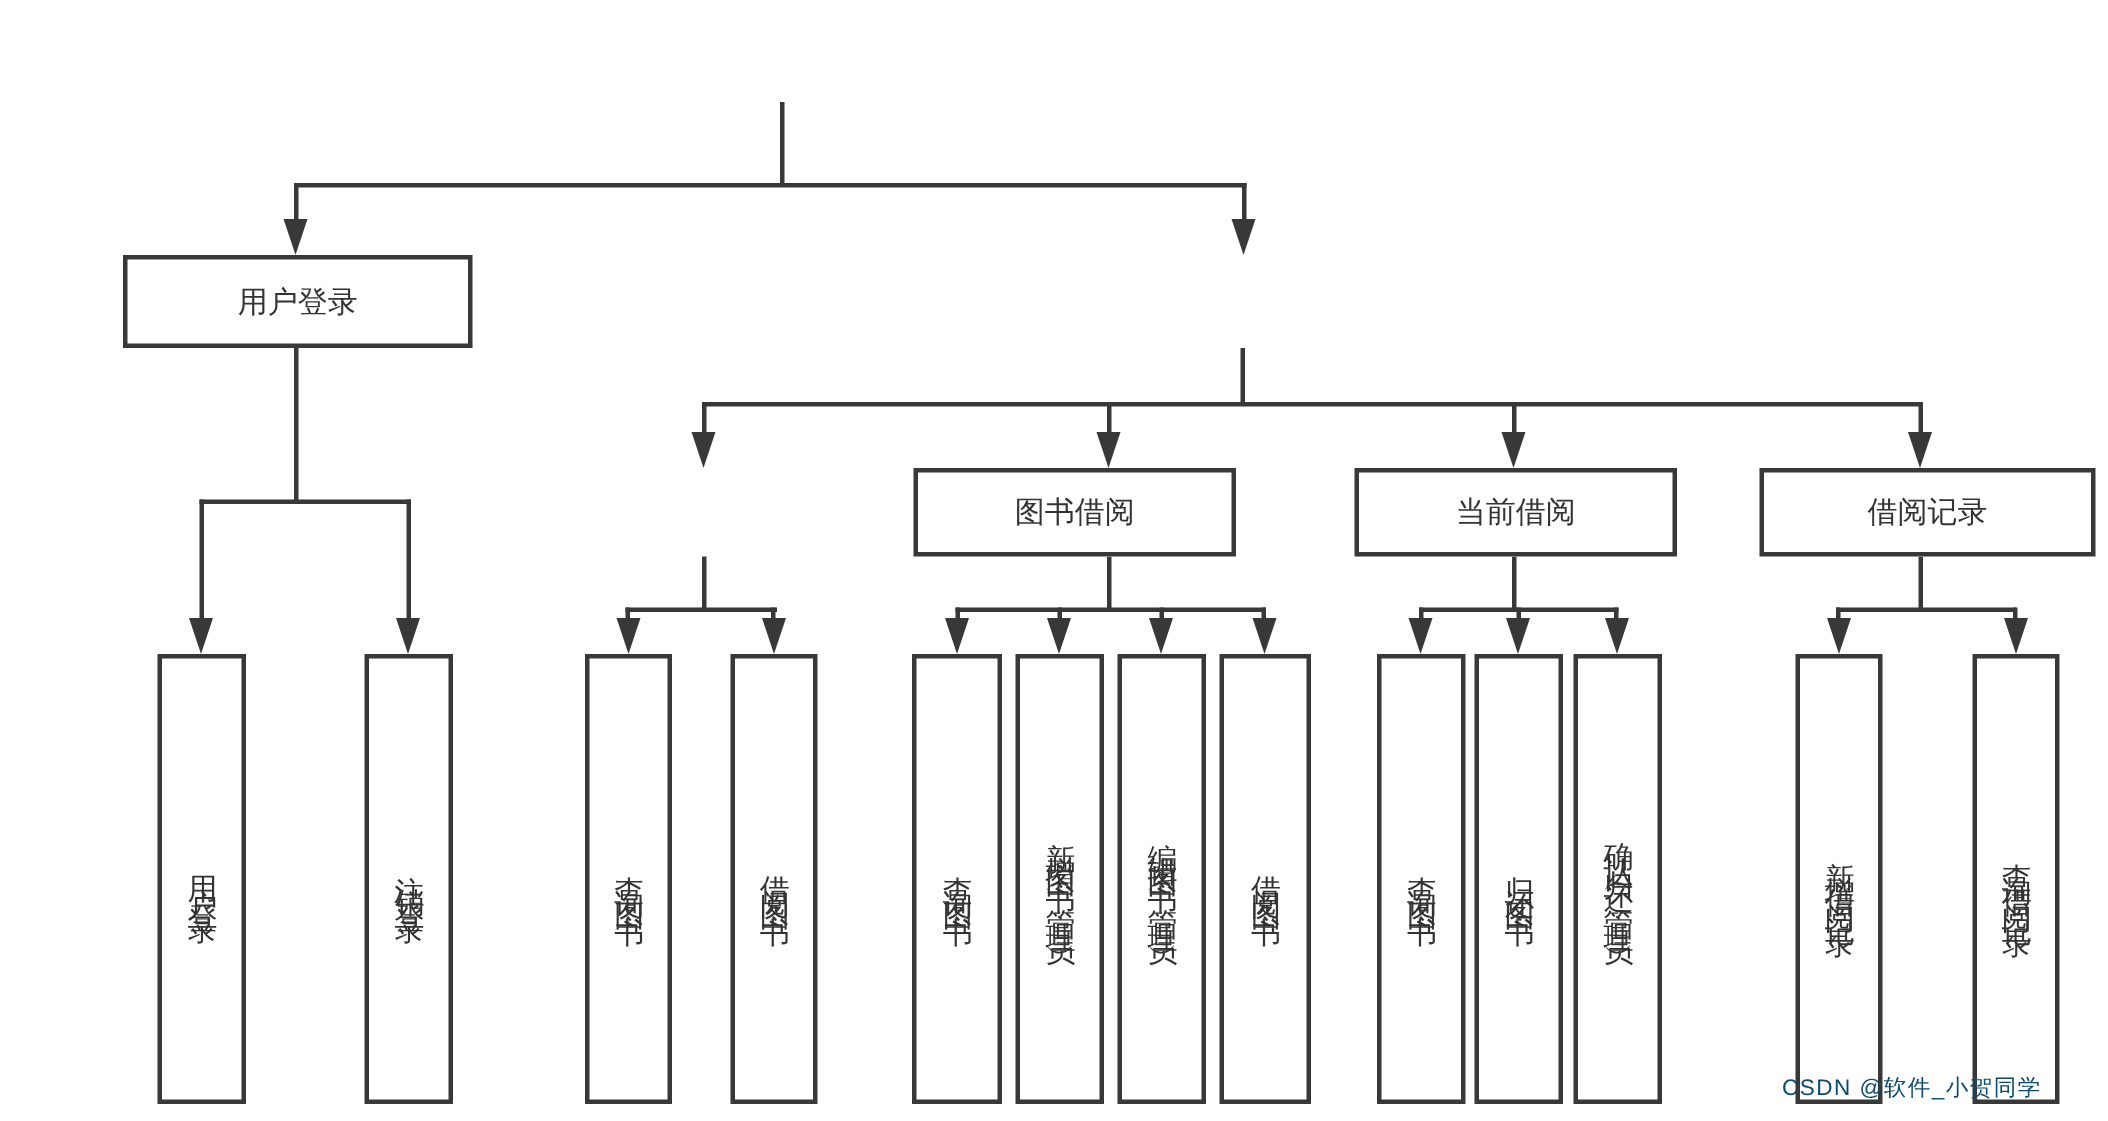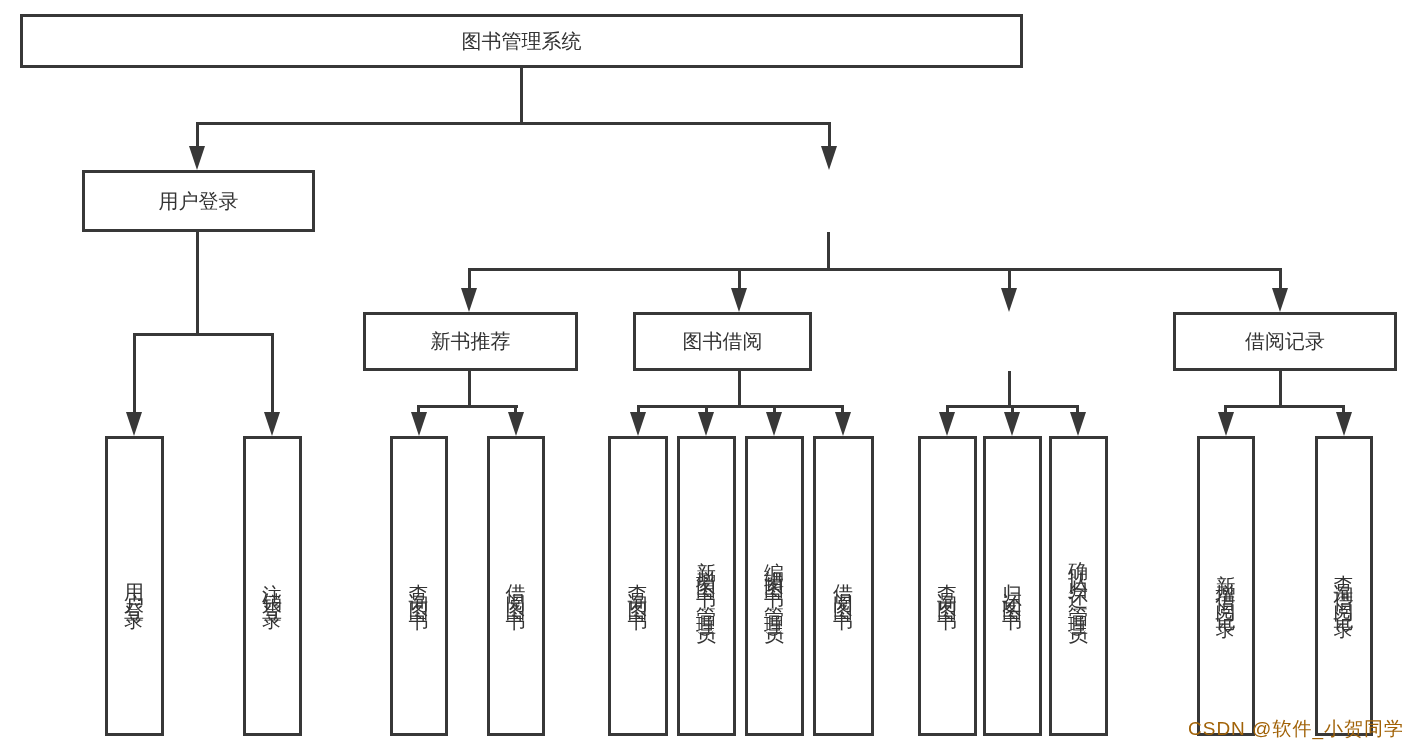--- a/index.html
+++ b/index.html
@@ -19,37 +19,36 @@
   .vline,.hline{position:absolute;background:#383838;z-index:1;}
   .vline{width:3px;}
   .hline{height:3px;}
   .arrow{
     position:absolute;width:0;height:0;z-index:1;
     border-left:8px solid transparent;border-right:8px solid transparent;
     border-top:24px solid #383838;
   }
   .watermark{
     position:absolute;left:1188px;top:716px;z-index:6;
-    font-size:19px;color:#a16207;letter-spacing:1px;white-space:nowrap;
+    font-size:15px;color:#0c4a6e;letter-spacing:1px;white-space:nowrap;
   }
 </style>
 </head>
 <body>
 
 <div class="stage">
 
-  <div class="box" style="left:20px;top:14px;width:1003px;height:54px;">图书管理系统</div>
 
   <div class="box" style="left:82px;top:170px;width:233px;height:62px;">用户登录</div>
 
 
-  <div class="box" style="left:363px;top:312px;width:215px;height:59px;">新书推荐</div>
 
-  <div class="box" style="left:633px;top:312px;width:179px;height:59px;text-align:center;">图书借阅</div>
+  <div class="box" style="left:609px;top:312px;width:215px;height:59px;text-align:center;">图书借阅</div>
 
+  <div class="box" style="left:903px;top:312px;width:215px;height:59px;">当前借阅</div>
 
   <div class="box" style="left:1173px;top:312px;width:224px;height:59px;">借阅记录</div>
 
   <div class="box vbox" style="left:105px;top:436px;width:59px;height:300px;">用户登录</div>
   <div class="box vbox" style="left:243px;top:436px;width:59px;height:300px;">注销登录</div>
 
   <div class="box vbox" style="left:390px;top:436px;width:58px;height:300px;">查询图书</div>
   <div class="box vbox" style="left:487px;top:436px;width:58px;height:300px;">借阅图书</div>
 
   <div class="box vbox" style="left:608px;top:436px;width:60px;height:300px;">查询图书</div>

